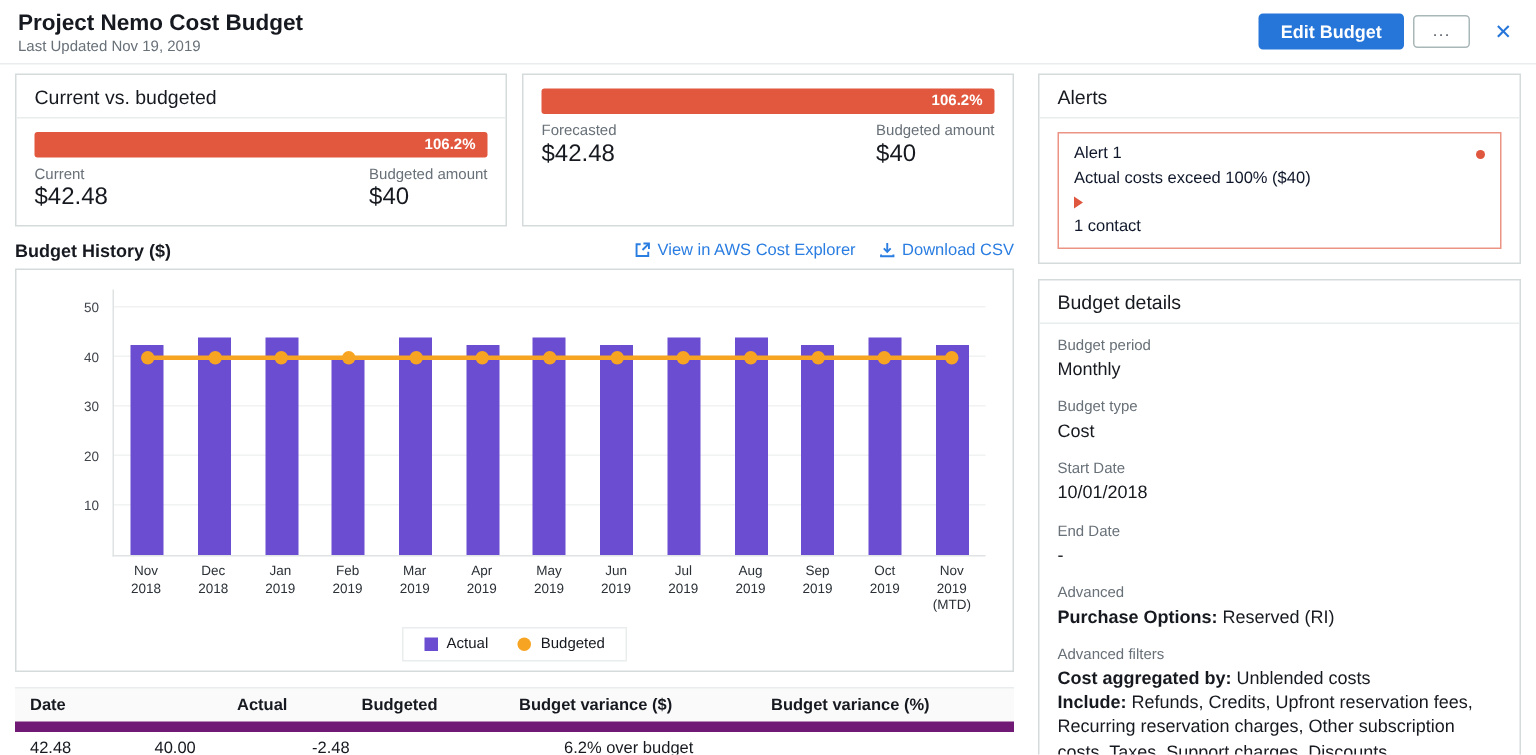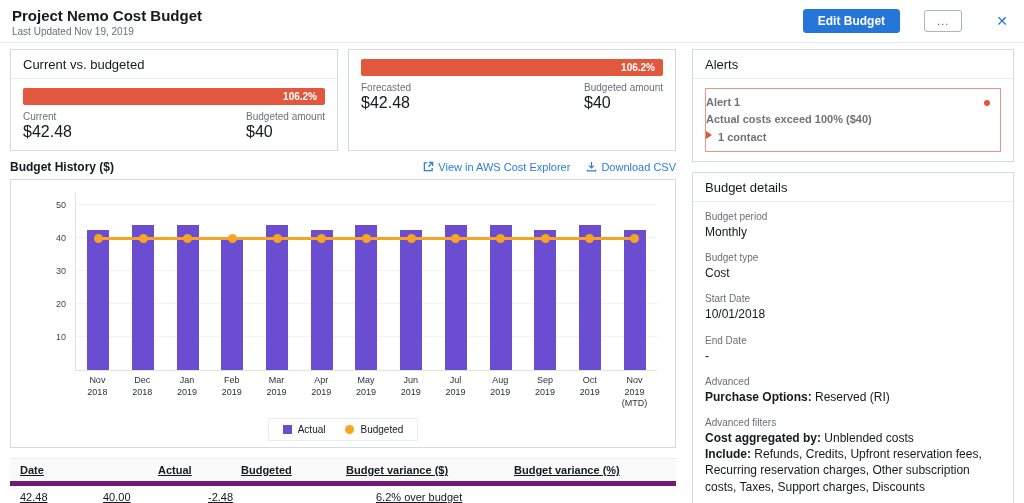--- a/index.html
+++ b/index.html
@@ -4,21 +4,21 @@
 <style>
   * { box-sizing: border-box; margin: 0; padding: 0; }
   html, body { width: 1024px; height: 503px; overflow: hidden; background: #fff;
     font-family: "Liberation Sans", "DejaVu Sans", sans-serif; color: #16191f; }
 
   
   .page-header { display: flex; justify-content: space-between; align-items: flex-start;
     padding: 7px 12px 5px 12px; border-bottom: 1px solid #eaeded; }
   .page-title { font-size: 15px; font-weight: bold; }
   .page-subtitle { font-size: 10px; color: #687078; margin-top: 2px; }
-  .header-actions { display: flex; align-items: center; gap: 24px; margin-top: 2px; padding-left: 37px; }
+  .header-actions { display: flex; align-items: center; gap: 6px; margin-top: 2px; padding-left: 37px; }
   .btn-primary { background: #2676d9; color: #fff; font-size: 12px; font-weight: bold;
     border: 1px solid #2676d9; border-radius: 3px; padding: 4px 14px; cursor: pointer; }
   .btn-more { background: #fff; color: #545b64; font-size: 11px; border: 1px solid #aab7b8;
     border-radius: 3px; padding: 4px 12px; cursor: pointer; letter-spacing: 1px; }
   .close-x { color: #2676d9; font-size: 14px; font-weight: bold; cursor: pointer; padding: 0 4px; margin-left: 6px; }
 
   
   .content { display: flex; gap: 16px; padding: 6px 10px; }
   .col-left { width: 666px; flex: none; }
   .col-right { flex: 1; }
@@ -62,32 +62,32 @@
   .x-labels { display: flex; margin: 4px 18px 0 64px; }
   .xlab { flex: 1; text-align: center; font-size: 9px; line-height: 1.3; color: #2b3137; }
   .legend-row { display: flex; justify-content: center; margin-top: 8px; }
   .legend-box { display: flex; gap: 20px; border: 1px solid #eaeded; padding: 5px 14px; }
   .legend-item { display: inline-flex; align-items: center; gap: 6px; font-size: 10px; }
   .sw-square { width: 9px; height: 9px; display: inline-block; }
   .sw-dot { width: 9px; height: 9px; border-radius: 50%; display: inline-block; }
 
   
   .table { margin-top: 10px; font-size: 11px; }
-  .t-row { display: flex; border-bottom: 5px solid #701a75; text-decoration: underline; }
+  .t-row { display: flex; border-bottom: 7px solid #701a75; }
   .t-head { background: #fafafa; font-weight: bold; border-top: 1px solid #eaeded; }
   .t-cell { padding: 5px 10px; }
   .c0 { width: 138px; } .c1 { width: 83px; } .c2 { width: 105px; } .c3 { width: 168px; } .c4 { flex: 1; }
 
   
-  .alert-box { border: 1px solid #eb9484; padding: 7px 0 8px; position: relative; color: #737373; font-weight: bold; }
+  .alert-box { border: 1px solid #eb9484; padding: 7px 10px 8px; position: relative; color: #0f172a; }
   .alert-name { font-size: 11px; }
   .alert-dot { position: absolute; right: 10px; top: 11px; width: 6px; height: 6px;
     border-radius: 50%; background: #e0573f; }
   .alert-desc { font-size: 11px; margin-top: 5px; }
-  .alert-contact { font-size: 11px; margin-top: 6px; display: flex; align-items: flex-start; gap: 6px; cursor: pointer; }
+  .alert-contact { font-size: 11px; margin-top: 6px; display: flex; align-items: flex-start; gap: 6px; cursor: pointer; flex-direction: column; }
   .caret { width: 0; height: 0; border-left: 6px solid #e0573f;
     border-top: 4px solid transparent; border-bottom: 4px solid transparent; display: inline-block; }
 
   
   .details-card { margin-top: 10px; }
   .field { margin-bottom: 12px; }
   .field:last-child { margin-bottom: 2px; }
   .f-label { font-size: 10px; color: #687078; margin-bottom: 2px; }
   .f-value { font-size: 12px; line-height: 1.35; }
   .f-value b { font-weight: bold; }

